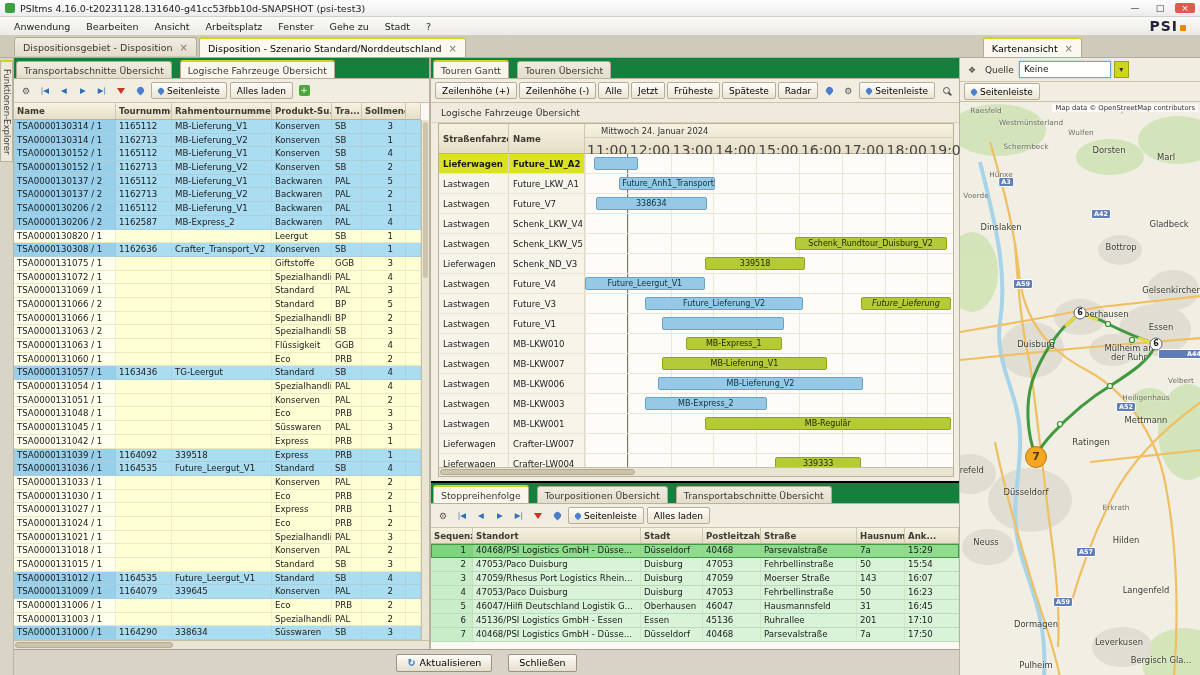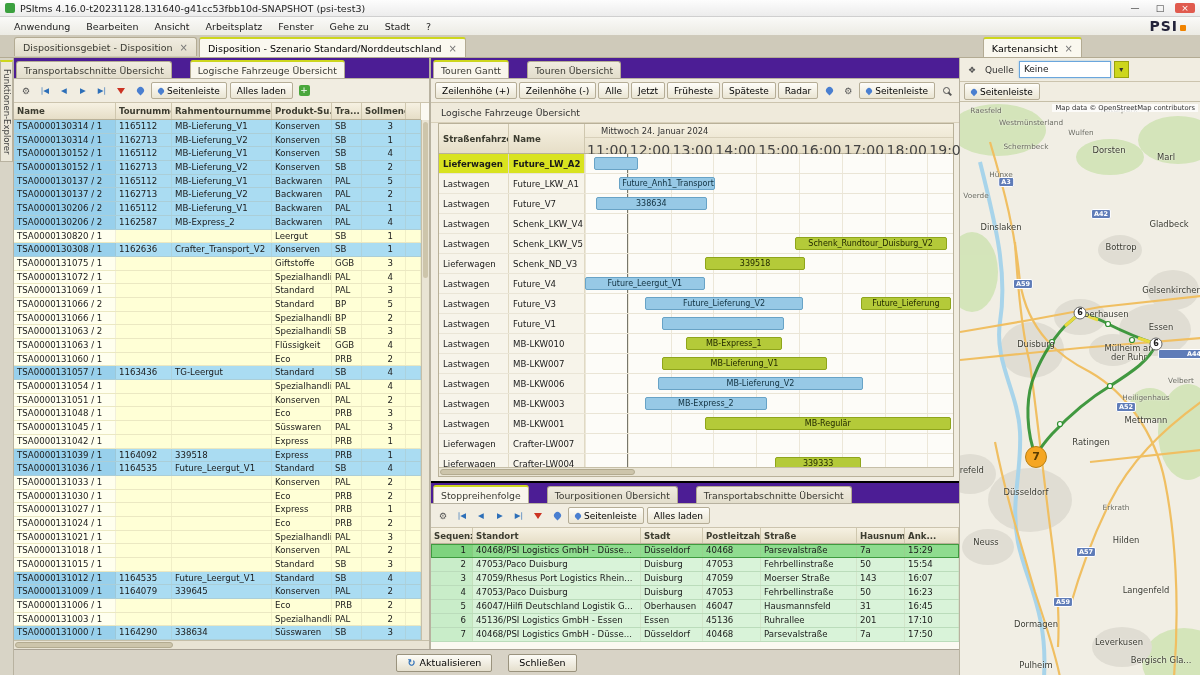--- a/index.html
+++ b/index.html
@@ -28,21 +28,21 @@
 
 .content{flex:1;display:flex;min-height:0}
 .vstrip{width:14px;background:#d8d4c6;border-right:1px solid #b8b2a0;display:flex;flex-direction:column;align-items:center}
 .vtab{writing-mode:vertical-rl;font-size:8.5px;color:#444;background:#ece8da;border:1px solid #b8b2a0;border-top:2px solid #cdd61d;padding:7px 0;margin-top:2px;width:13px;text-align:center;white-space:nowrap}
 .maincol{width:945px;display:flex;flex-direction:column;min-width:0}
 .panels{flex:1;display:flex;min-height:0}
 .footer{height:26px;background:#d8d3c6;border-top:1px solid #a9a294;display:flex;align-items:center;justify-content:center;gap:16px}
 .fbtn{border:1px solid #9a937e;background:linear-gradient(#fdfcf7,#e5dfcd);border-radius:2px;height:18px;padding:0 10px;font-size:9.5px;display:flex;align-items:center;gap:4px;font-family:inherit}
 .refresh-glyph{color:#2d6fb8;font-weight:bold}
 
-.ptabs{height:21px;background:#4c1d95;display:flex;align-items:flex-end;padding:10px 2px 0;gap:18px;border-bottom:1px solid #b8b2a0}
+.ptabs{height:21px;background:#15803d;display:flex;align-items:flex-end;padding:10px 2px 0;gap:8px;border-bottom:1px solid #b8b2a0}
 .ptab{height:17px;background:linear-gradient(#f0ece0,#e2ddcb);border:1px solid #b3ab93;border-bottom:none;border-radius:3px 3px 0 0;display:flex;align-items:center;padding:0 7px;font-size:9.3px;color:#3a3a33;white-space:nowrap}
 .ptab.active{background:#f9f6ec;border-top:2px solid #cdd61d;height:18px}
 .toolbar{height:24px;display:flex;align-items:center;gap:3px;padding:0 4px;background:#f1ede1;border-bottom:1px solid #ccc4ae;flex:0 0 auto}
 .tbtn{border:1px solid #b5ad96;background:linear-gradient(#fefdf9,#eae5d3);border-radius:2px;height:17px;padding:0 6px;font-size:9px;display:flex;align-items:center;gap:3px;font-family:inherit;white-space:nowrap}
 .ibtn{min-width:16px;height:16px;display:flex;align-items:center;justify-content:center;font-size:9px;color:#555;border:1px solid transparent}
 .ibtn.nav{color:#2d6fb8;font-size:7.5px}
 .funnel{width:0;height:0;border-left:4px solid transparent;border-right:4px solid transparent;border-top:6px solid #cc3322;display:inline-block}
 .pin{width:7px;height:7px;background:#4a7fd0;border-radius:50% 50% 50% 0;transform:rotate(-45deg);display:inline-block}
 .pin.small{width:6px;height:6px}
 .plus{width:11px;height:11px;background:#4aa73c;color:#fff;border-radius:2px;font-size:9px;line-height:11px;text-align:center;display:inline-block}
@@ -674,21 +674,21 @@
                       <div class="gcell c2">Future_V4</div>
                       <div class="gtl">
                         <div class="bar bar-blue" style="left: 0%; width: 32.5581%;">Future_Leergut_V1</div>
                       </div>
                     </div>
                     <div class="grow">
                       <div class="gcell c1">Lastwagen</div>
                       <div class="gcell c2">Future_V3</div>
                       <div class="gtl">
                         <div class="bar bar-blue" style="left: 16.2791%; width: 43.0233%;">Future_Lieferung_V2</div>
-                        <div class="bar bar-green" style="left: 75%; width: 24.4186%;">Future_Lieferung</div>
+                        <div class="bar bar-green" style="left: 75%; width: 24.4186%; font-style: italic;">Future_Lieferung</div>
                       </div>
                     </div>
                     <div class="grow">
                       <div class="gcell c1">Lastwagen</div>
                       <div class="gcell c2">Future_V1</div>
                       <div class="gtl">
                         <div class="bar bar-blue" style="left: 20.9302%; width: 33.1395%;"></div>
                       </div>
                     </div>
                     <div class="grow">

